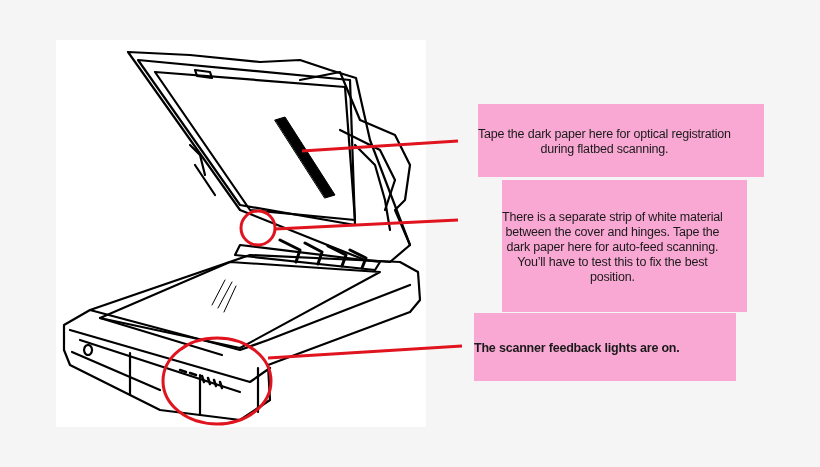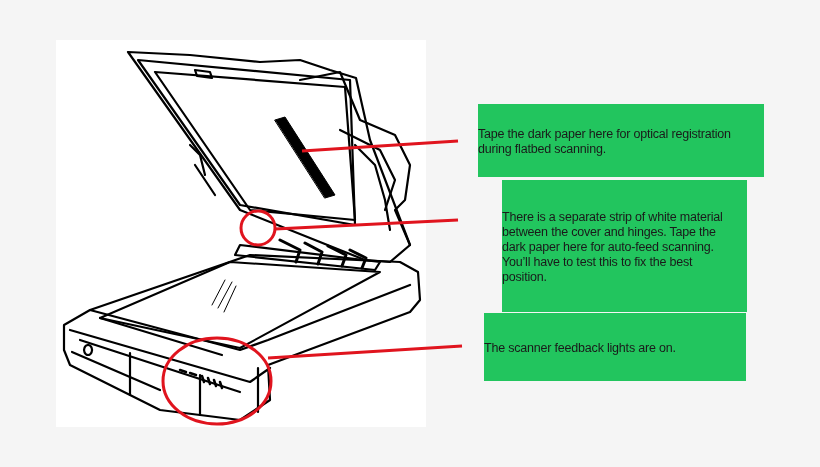--- a/index.html
+++ b/index.html
@@ -3,30 +3,30 @@
   <meta charset="utf-8">
   <style>
     html, body { margin: 0; padding: 0; }
     body {
       width: 820px; height: 467px; background: #f5f5f5;
       position: relative; overflow: hidden;
       font-family: "Liberation Sans", sans-serif;
     }
     .panel { position: absolute; background: #ffffff; }
     #illustration-panel { left: 56px; top: 40px; width: 370px; height: 387px; }
-    .callout-box { position: absolute; background: #22c55e; box-sizing: border-box; }
+    .callout-box { position: absolute; background: #f9a8d4; box-sizing: border-box; text-align: center; }
     .callout-text {
       position: absolute; left: 0; color: #1a1a1a; font-size: 12.5px;
       line-height: 15px; letter-spacing: -0.2px; white-space: pre-line;
     }
     #callout-1 { left: 478px; top: 104px; width: 286px; height: 73px; }
     #callout-1 .callout-text { top: 23px; }
     #callout-2 { left: 502px; top: 180px; width: 245px; height: 132px; }
     #callout-2 .callout-text { top: 30px; }
-    #callout-3 { left: 484px; top: 313px; width: 262px; height: 68px; }
+    #callout-3 { left: 474px; top: 313px; width: 262px; height: 68px; font-weight: bold; }
     #callout-3 .callout-text { top: 28px; }
     svg.overlay { position: absolute; left: 0; top: 0; }
   </style>
 </head>
 <body>
 
 <div class="panel" id="illustration-panel"></div>
 
 <svg class="overlay" width="820" height="467" viewBox="0 0 820 467">
   <g fill="none" stroke="#000" stroke-width="2.2" stroke-linejoin="round" stroke-linecap="round">

